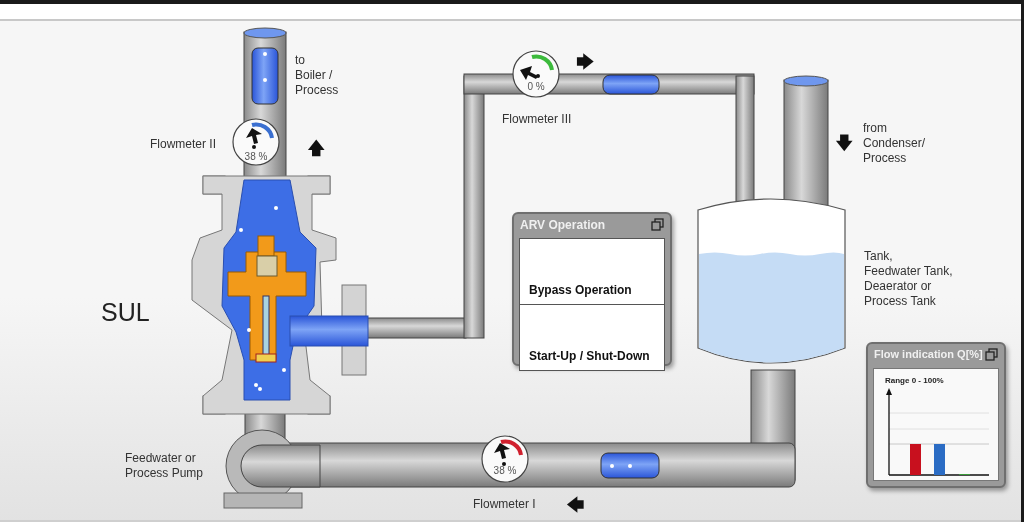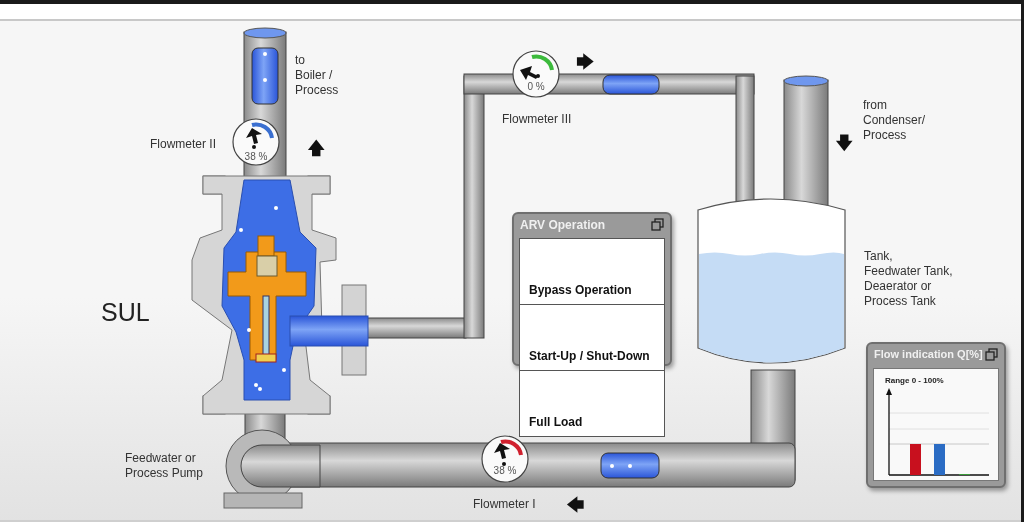--- a/index.html
+++ b/index.html
@@ -136,21 +136,21 @@
     <path d="M500,443 L494,453 L500,451 L502,459 L506,458 L504,450 L510,449 Z" fill="#111"></path>
     <circle cx="504" cy="464" r="2" fill="#111"></circle>
   </g>
 </svg>
 
 <div class="sul">SUL</div>
 
 <div class="lbl" style="left:295px;top:53px;">to
 Boiler /
 Process</div>
-<div class="lbl" style="left:863px;top:98px;">from
+<div class="lbl" style="left:863px;top:121px;">from
 Condenser/
 Process</div>
 <div class="lbl" style="left:864px;top:249px;">Tank,
 Feedwater Tank,
 Deaerator or
 Process Tank</div>
 <div class="lbl" style="left:125px;top:451px;">Feedwater or
 Process Pump</div>
 
 <div class="lbl" style="left:150px;top:137px;">Flowmeter II</div>
@@ -168,21 +168,20 @@
 
 <div class="panel" style="left:512px;top:212px;width:156px;height:150px;">
   <div class="panel-title">ARV Operation</div>
   <svg class="panel-icon" viewBox="0 0 13 13">
     <rect x="4" y="1" width="8" height="8" fill="none" stroke="#222" stroke-width="1.3"></rect>
     <rect x="1" y="4" width="8" height="8" fill="#9a9a9a" stroke="#222" stroke-width="1.3"></rect>
   </svg>
   <div class="menu">
     <div class="menu-item">Bypass Operation</div>
     <div class="menu-item">Start-Up / Shut-Down</div>
-    <div class="menu-item">Full Load</div>
   </div>
 </div>
 
 <div class="panel" style="left:866px;top:342px;width:136px;height:142px;">
   <div class="panel-title" style="font-size:11px;">Flow indication Q[%]</div>
   <svg class="panel-icon" viewBox="0 0 13 13">
     <rect x="4" y="1" width="8" height="8" fill="none" stroke="#222" stroke-width="1.3"></rect>
     <rect x="1" y="4" width="8" height="8" fill="#9a9a9a" stroke="#222" stroke-width="1.3"></rect>
   </svg>
   <div class="chart-box">

